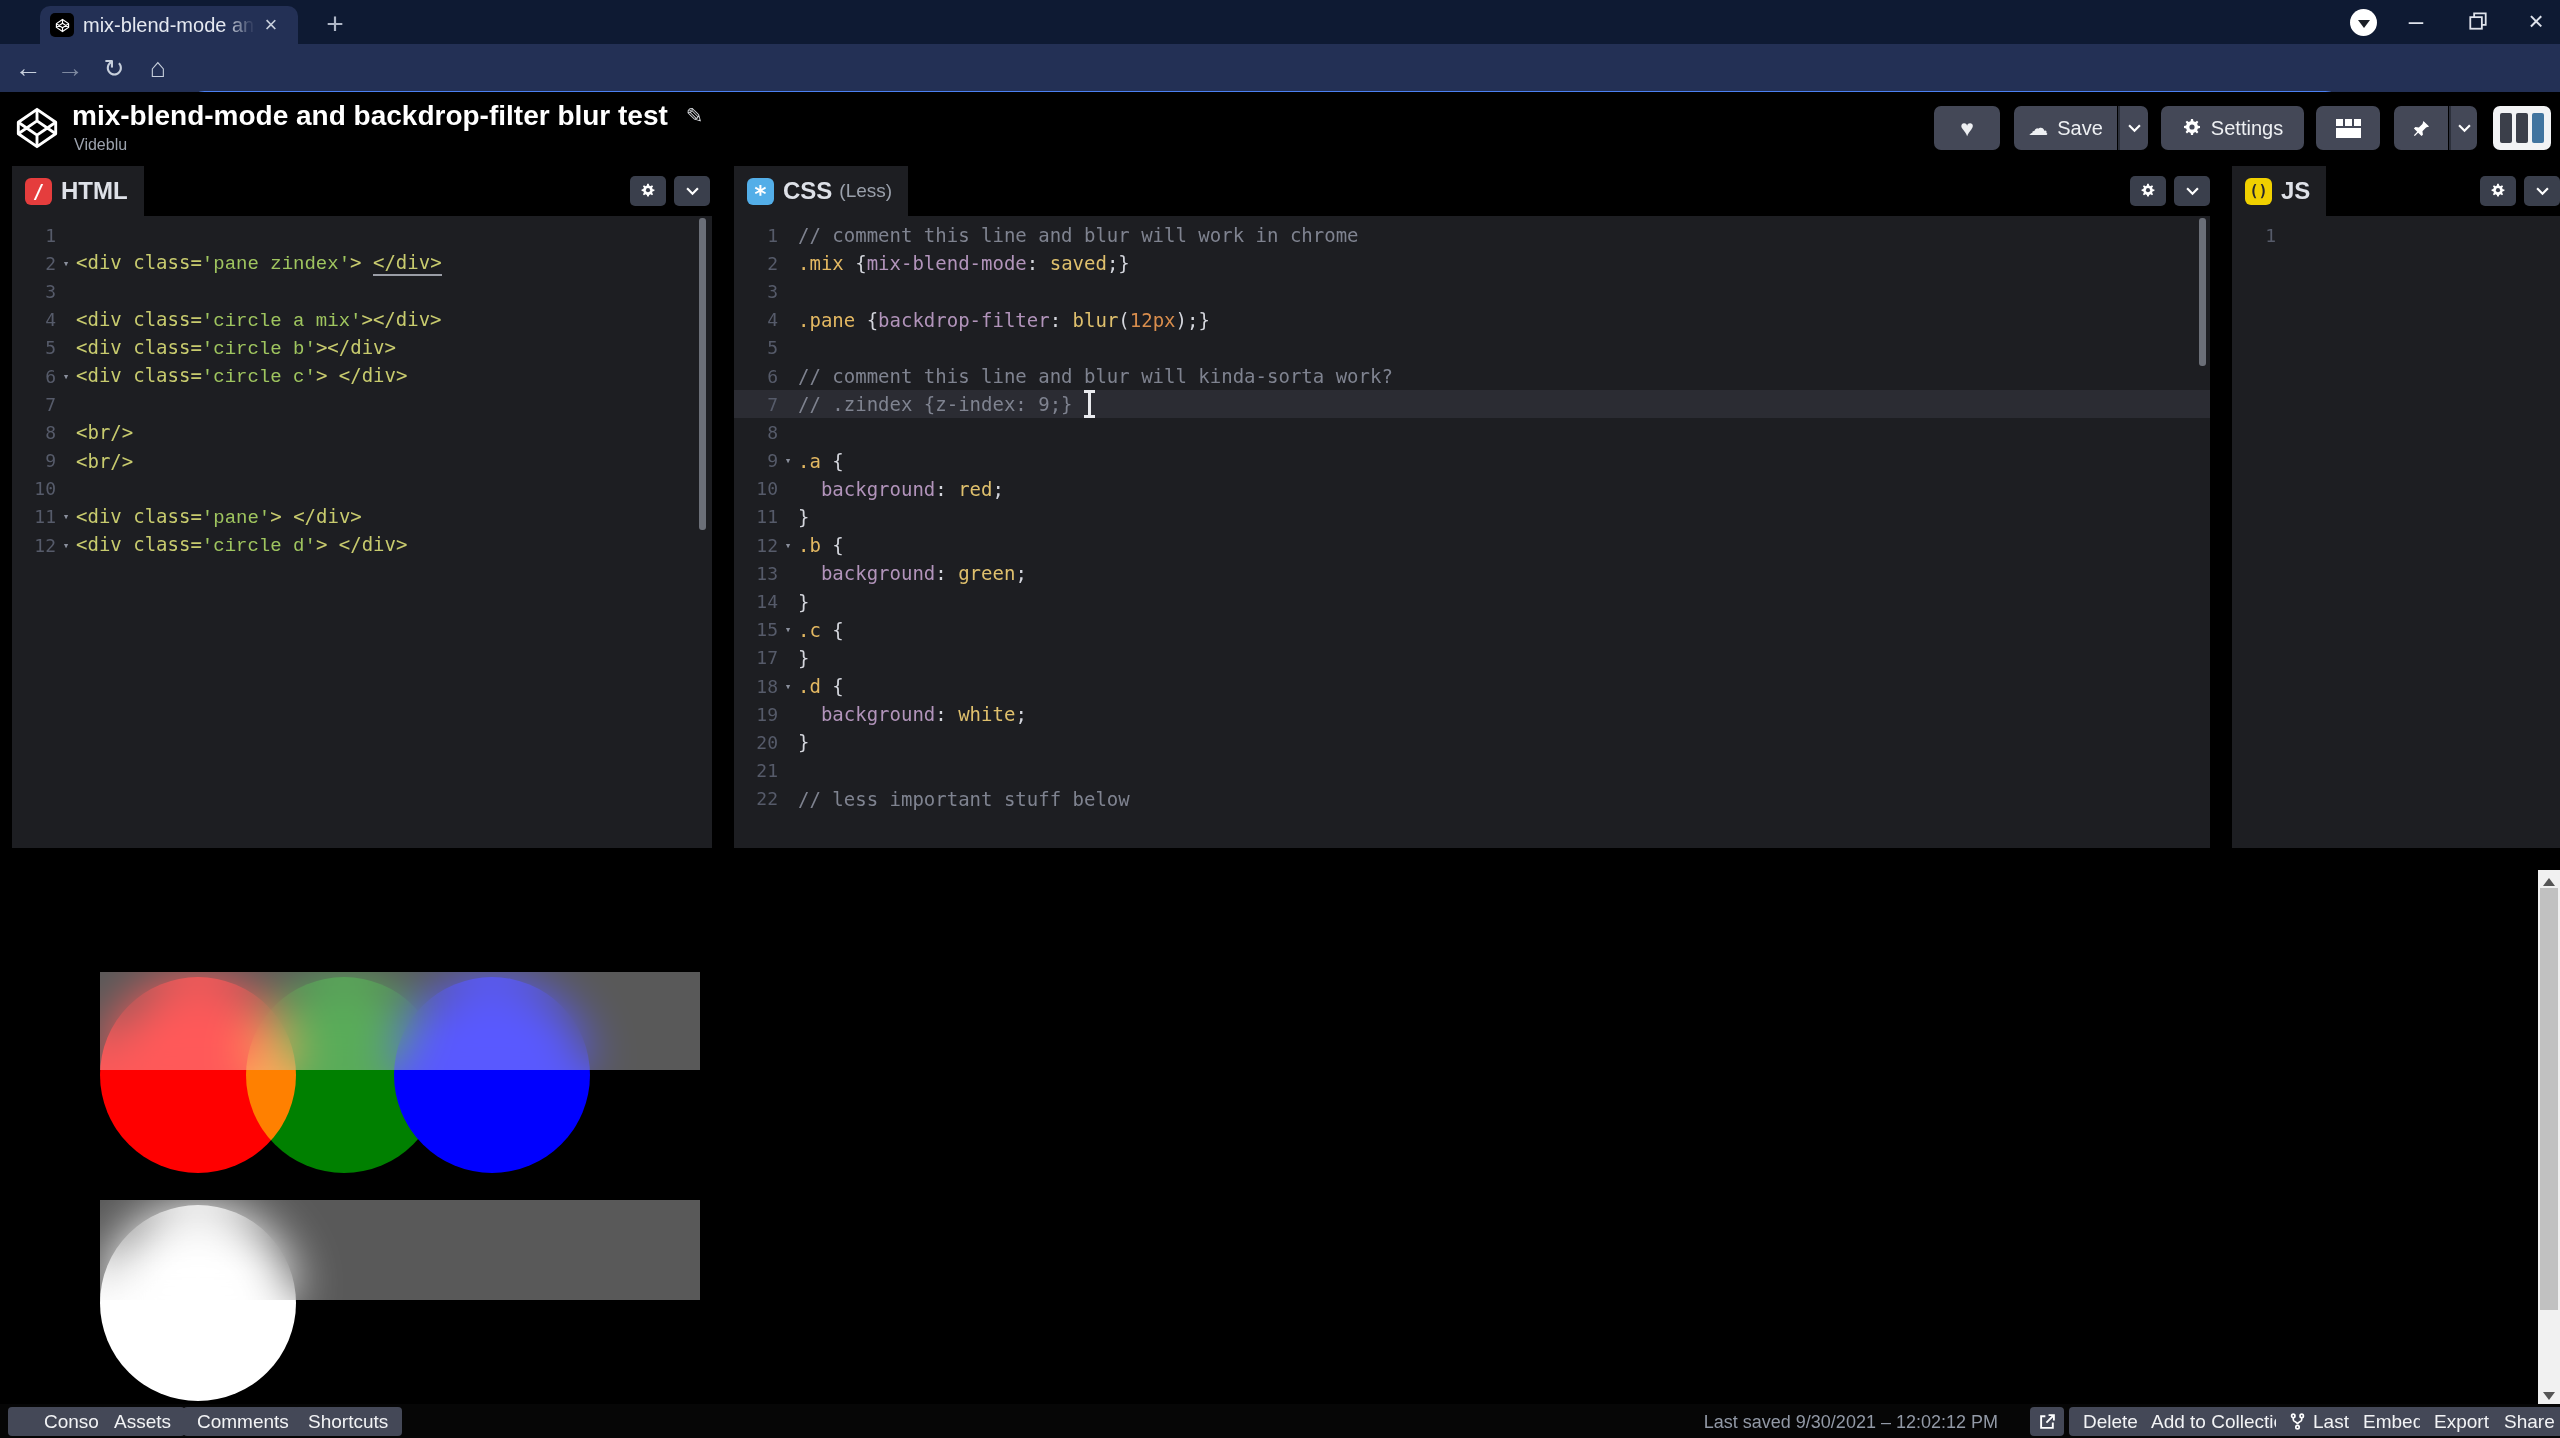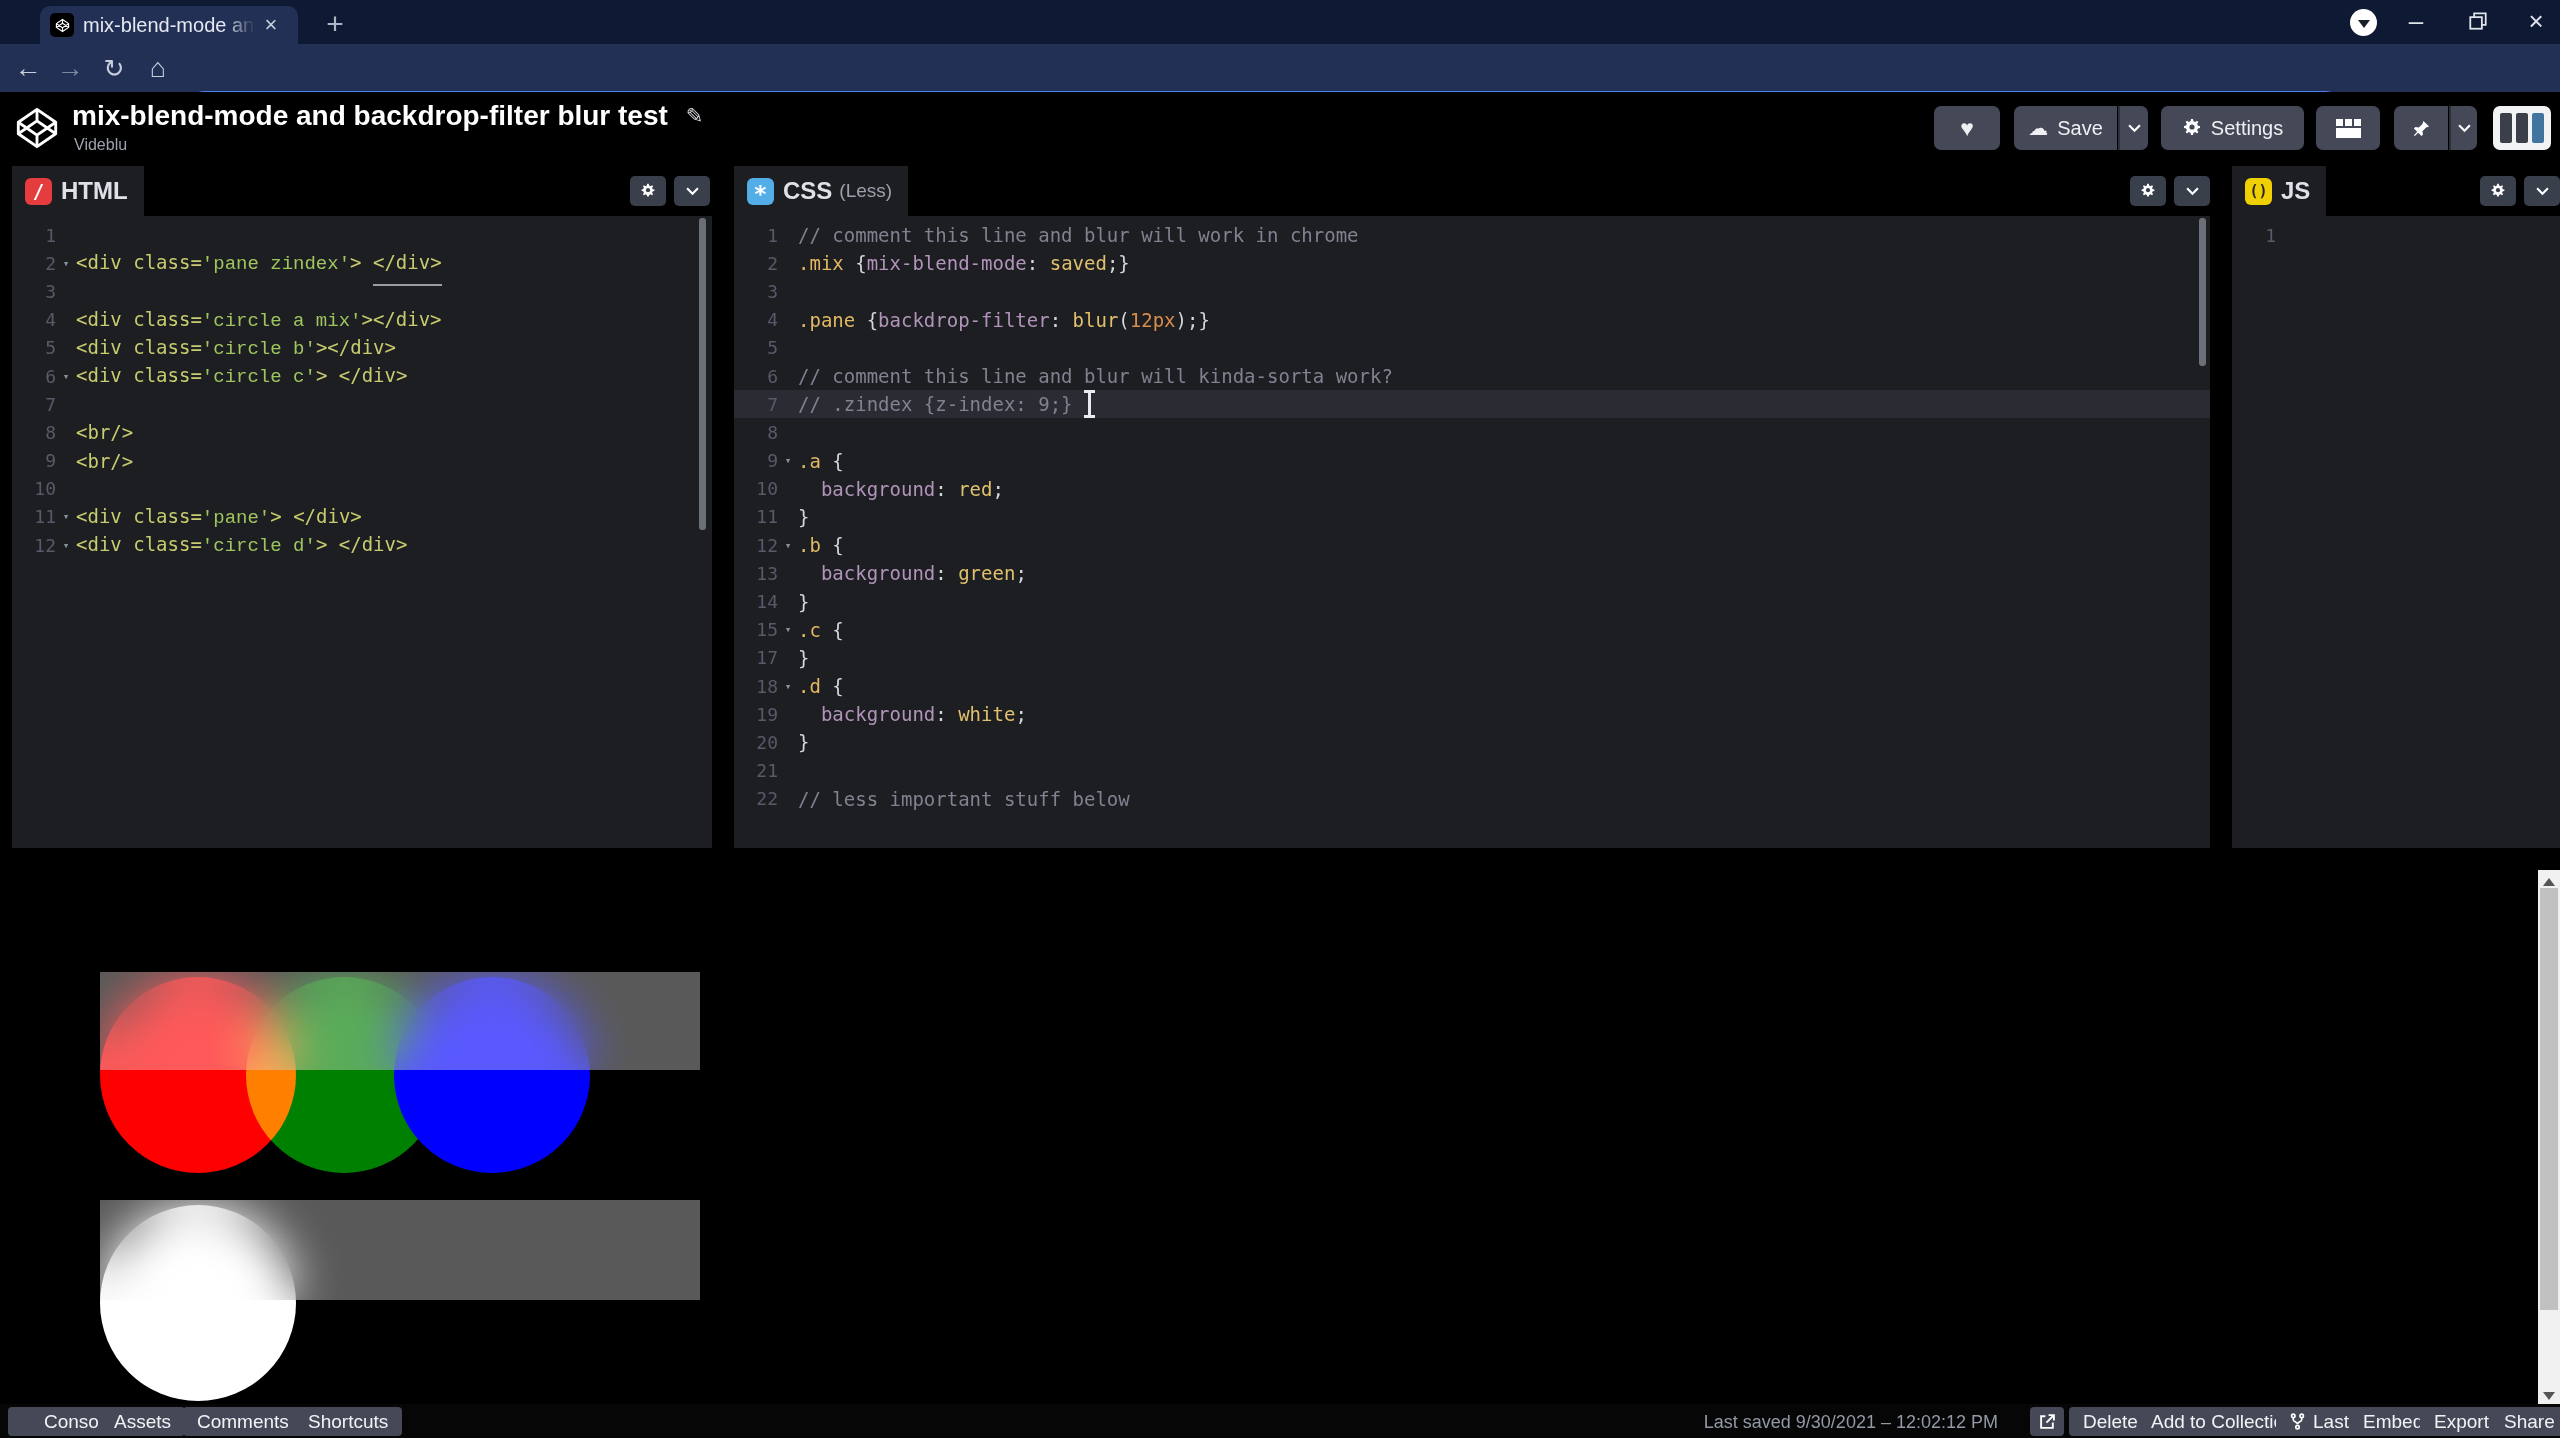--- a/index.html
+++ b/index.html
@@ -87,21 +87,21 @@
                font-family:"DejaVu Sans Mono", monospace; font-size:19px; padding-top:5px; }
   .code-line { display:flex; align-items:center; height:28.2px; width:100%; padding-right:44px; }
   .code-line.active { background:#2b2c33; }
   .ln { width:44px; text-align:right; color:#565b6a; font-size:18px; flex:0 0 auto; }
   .fold { width:20px; text-align:center; color:#8a8f9c; font-size:11px; flex:0 0 auto; }
   .ct { white-space:pre; color:#c5c8d4; }
   .tk-c { color:#7f8390; }
   .tk-t { color:#c8cb6e; }
   .tk-s { color:#9fc55f;font-family:Liberation Mono, monospace; }
   .tk-p { color:#d4d6dd; }
-  .tk-u { color:#c8cb6e; border-bottom:2px solid #9a9da6; padding-bottom:11px; }
+  .tk-u { color:#c8cb6e; border-bottom:2px solid #9a9da6; padding-bottom:1px; }
   .tk-sel { color:#e3b862; }
   .tk-prop { color:#b294bb; }
   .tk-v { color:#dfc06d; }
   .tk-n { color:#d88d4d; }
   .vthumb { position:absolute; width:7px; background:#6b6f78; border-radius:3px; }
   #thumb-html { left:687px; top:52px; height:312px; }
   #thumb-css { left:1465px; top:52px; height:148px; }
   
   .ibeam { position:absolute; left:354px; top:226px; width:3px; height:24px; background:#e9eaee; }
   .ibeam::before, .ibeam::after { content:""; position:absolute; left:-4px; width:11px; height:3px; background:#e9eaee; }

